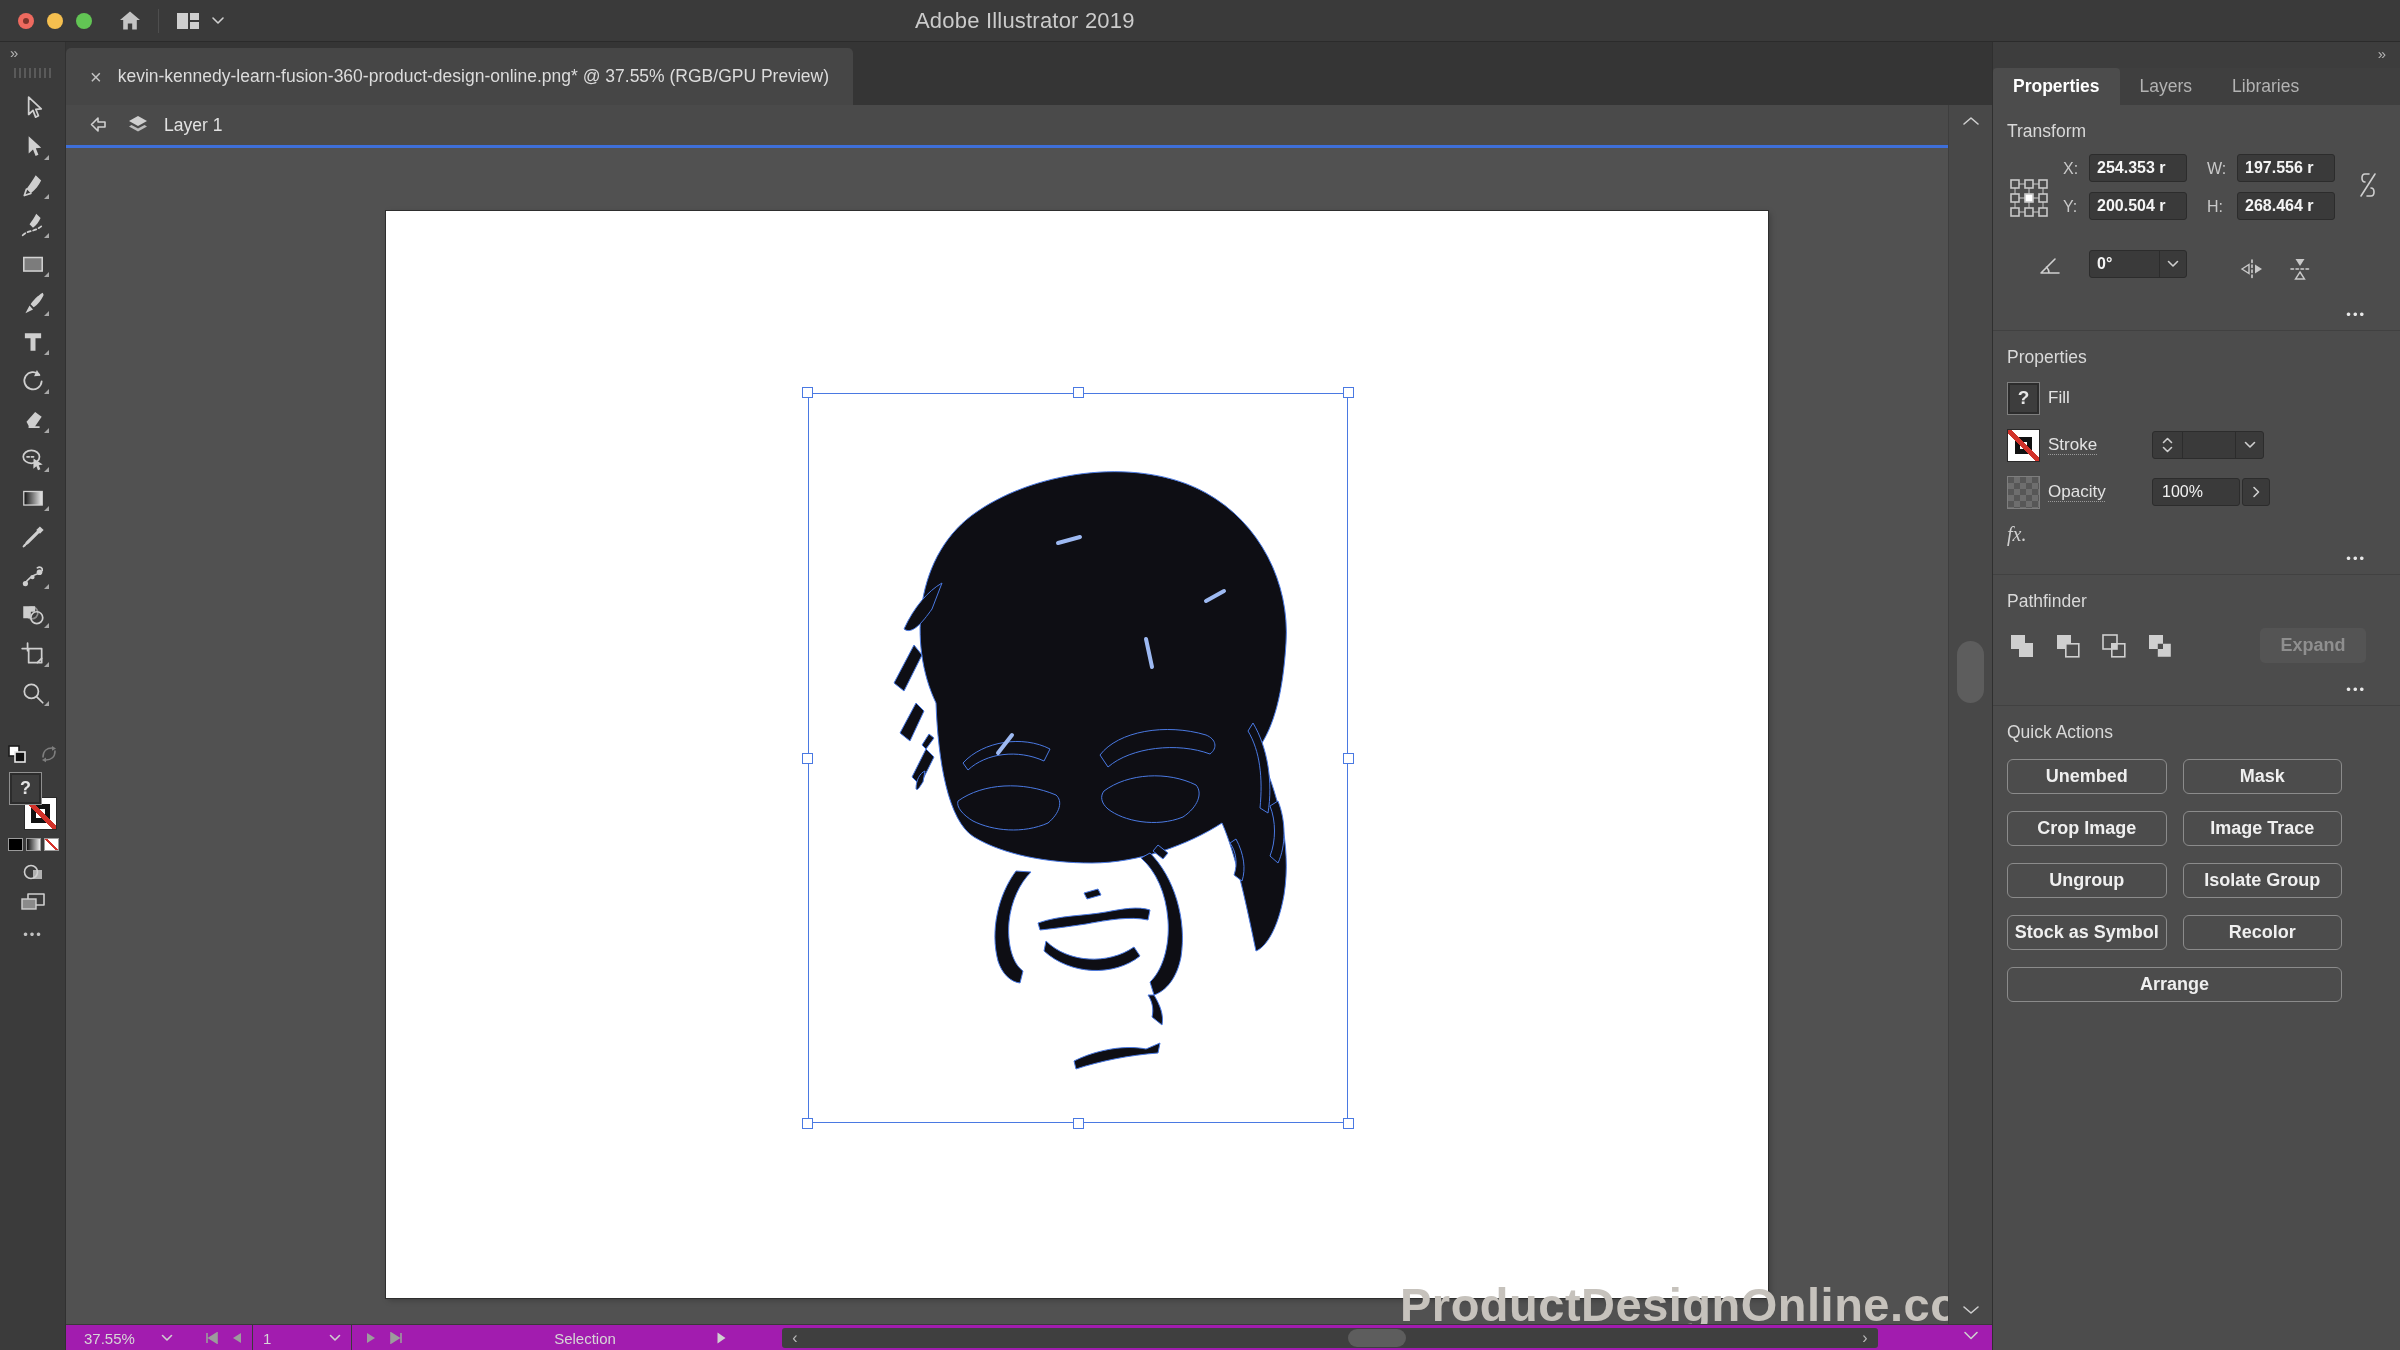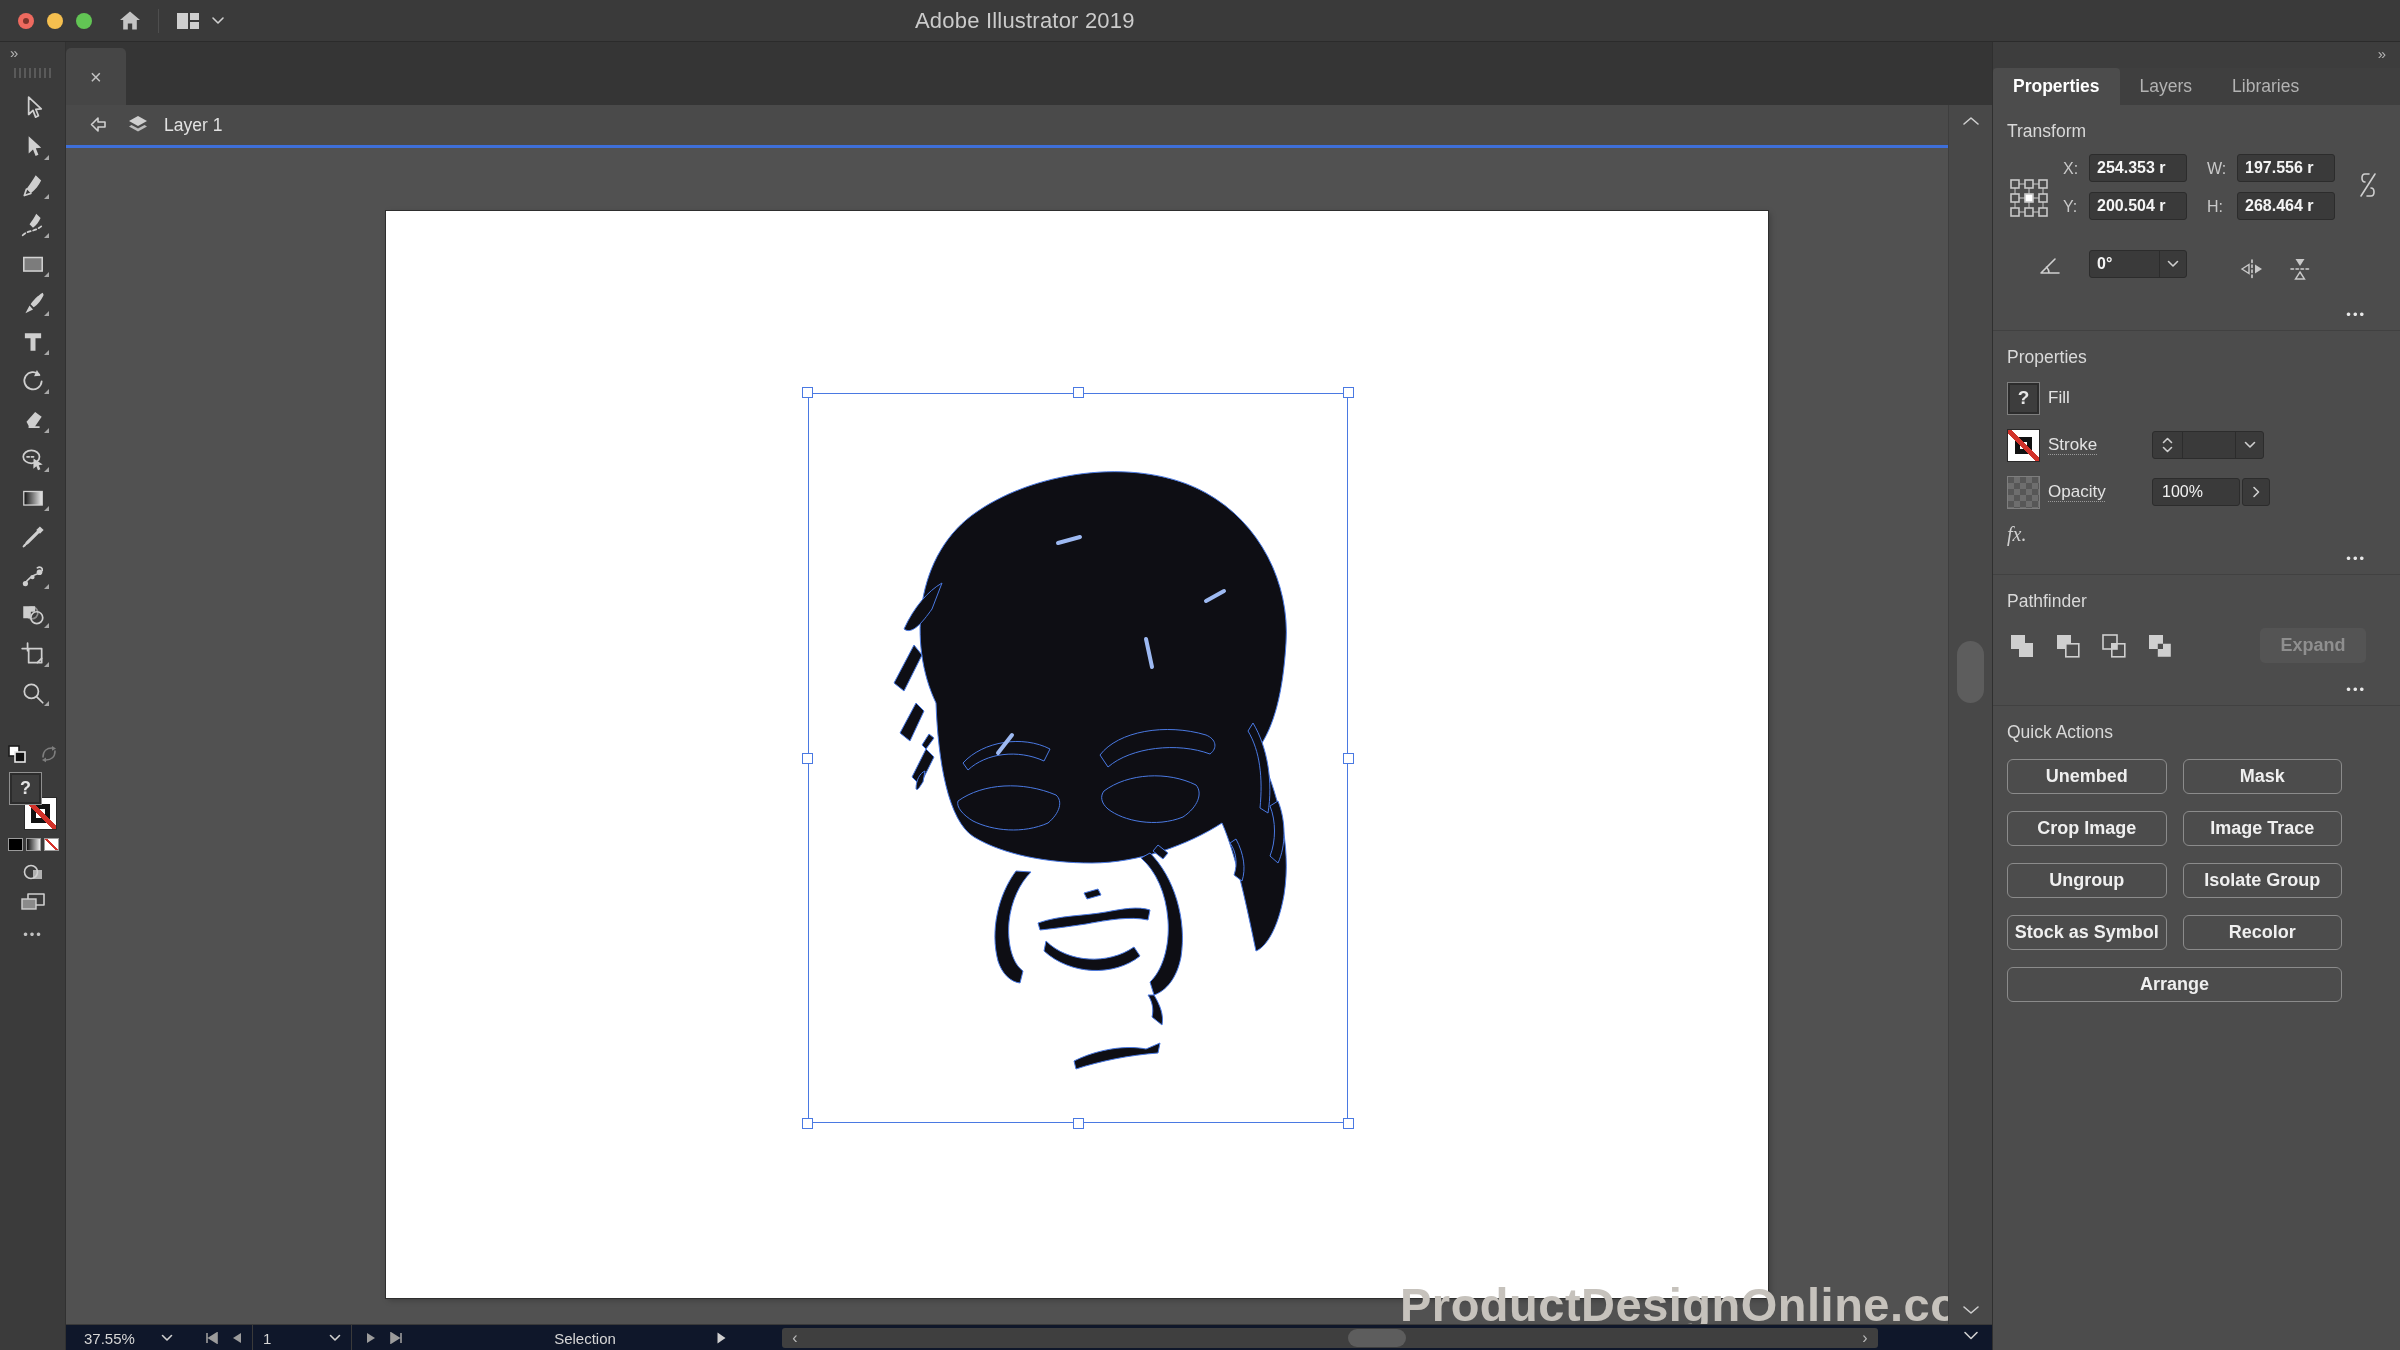--- a/index.html
+++ b/index.html
@@ -91,21 +91,21 @@
     border: 1.5px solid #4a79e2; pointer-events: none; }
   .handle { position: absolute; width: 11px; height: 11px; background: #fff; border: 1.5px solid #4a79e2; }
 
   .vscroll { position: absolute; right: 0; top: 63px; bottom: 26px; width: 44px;
     background: #484848; border-left: 1px solid #3e3e3e; z-index: 6; }
   .vs-up { position: absolute; top: 10px; left: 11px; }
   .vs-down { position: absolute; bottom: 8px; left: 11px; }
   .vs-thumb { position: absolute; left: 8px; top: 44%; width: 27px; height: 62px; border-radius: 14px; background: #5d5d5d; }
 
   
-  .statusbar { height: 26px; background: #0f172a; border-top: 1px solid #393939;
+  .statusbar { height: 26px; background: #a21caf; border-top: 1px solid #393939;
     position: relative; flex: none; font-size: 15px; color: #d6d6d6; z-index: 7; }
   .sb { position: absolute; top: 0; height: 26px; display: flex; align-items: center; }
   .sb-zoom { left: 18px; gap: 26px; }
   .sb-nav1 { left: 138px; gap: 14px; }
   .sb-board { left: 186px; width: 100px; justify-content: space-between; padding: 0 10px;
     border-left: 1px solid #3a3a3a; border-right: 1px solid #3a3a3a; }
   .sb-nav2 { left: 300px; gap: 14px; }
   .sb-mode { left: 414px; width: 210px; justify-content: center; }
   .sb-play { left: 650px; }
   .hscroll { position: absolute; left: 716px; right: 114px; top: 3px; height: 20px;
@@ -363,20 +363,21 @@
         </div>
         <div class="tool-more">•••</div>
       </div>
     </div>
 
     <div class="workarea">
 
       <div class="tabstrip">
         <div class="doc-tab">
           <span class="tab-close">×</span>
+          <span class="tab-title">kevin-kennedy-learn-fusion-360-product-design-online.png* @ 37.55% (RGB/GPU Preview)</span>
         </div>
       </div>
 
       <div class="layerbar">
         <svg width="24" height="22" viewBox="0 0 24 22">
             <path class="ic" d="M10 4 L3.5 10.5 L10 17 V13 H17 V8 H10 Z"></path>
           </svg>
         <svg width="24" height="22" viewBox="0 0 24 22">
             <path class="icf" d="M12 2 L21 7 L12 12 L3 7 Z"></path>
             <path class="icf" d="M12 14.5 L5.5 11 L3 12.5 L12 17.5 L21 12.5 L18.5 11 Z" opacity=".85"></path>

